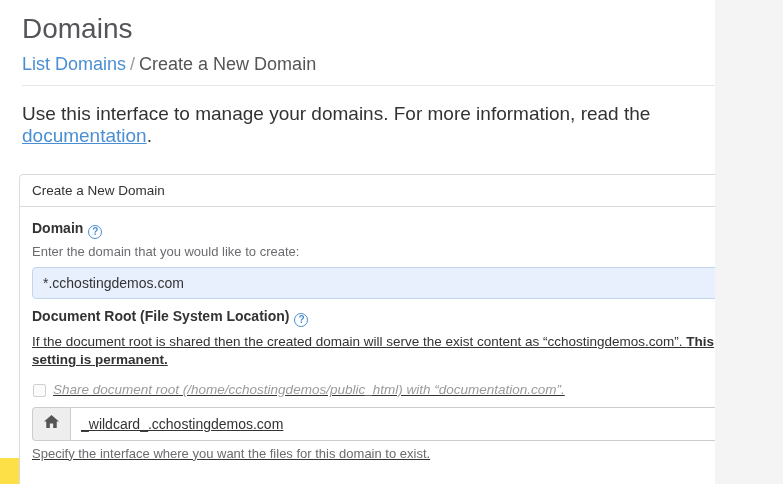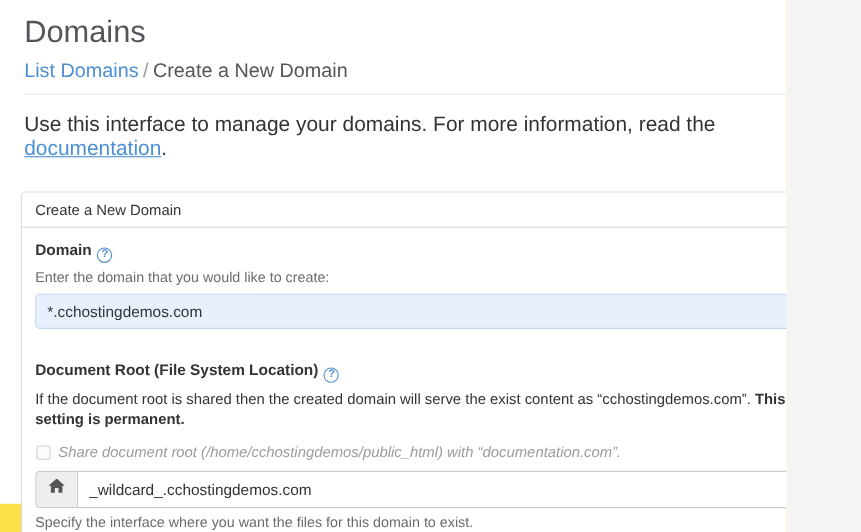--- a/index.html
+++ b/index.html
@@ -110,21 +110,21 @@
     color: #333;
     border: 1px solid #cccccc;
     border-radius: 4px;
     font-family: "Liberation Sans", sans-serif;
     outline: none;
   }
   .domain-input {
     background: #e8f0fe;
     border-color: #c3d6ee;
   }
-  .group-gap { margin-top: 29px; }
+  .group-gap { margin-top: 8px; text-decoration: underline; }
   .docroot-desc {
     font-size: 13.5px;
     color: #333;
     margin: 6px 0 12px 0;
     line-height: 1.35;
   }
   .docroot-desc b { font-weight: bold; }
   .checkbox-row {
     display: flex;
     align-items: flex-start;

